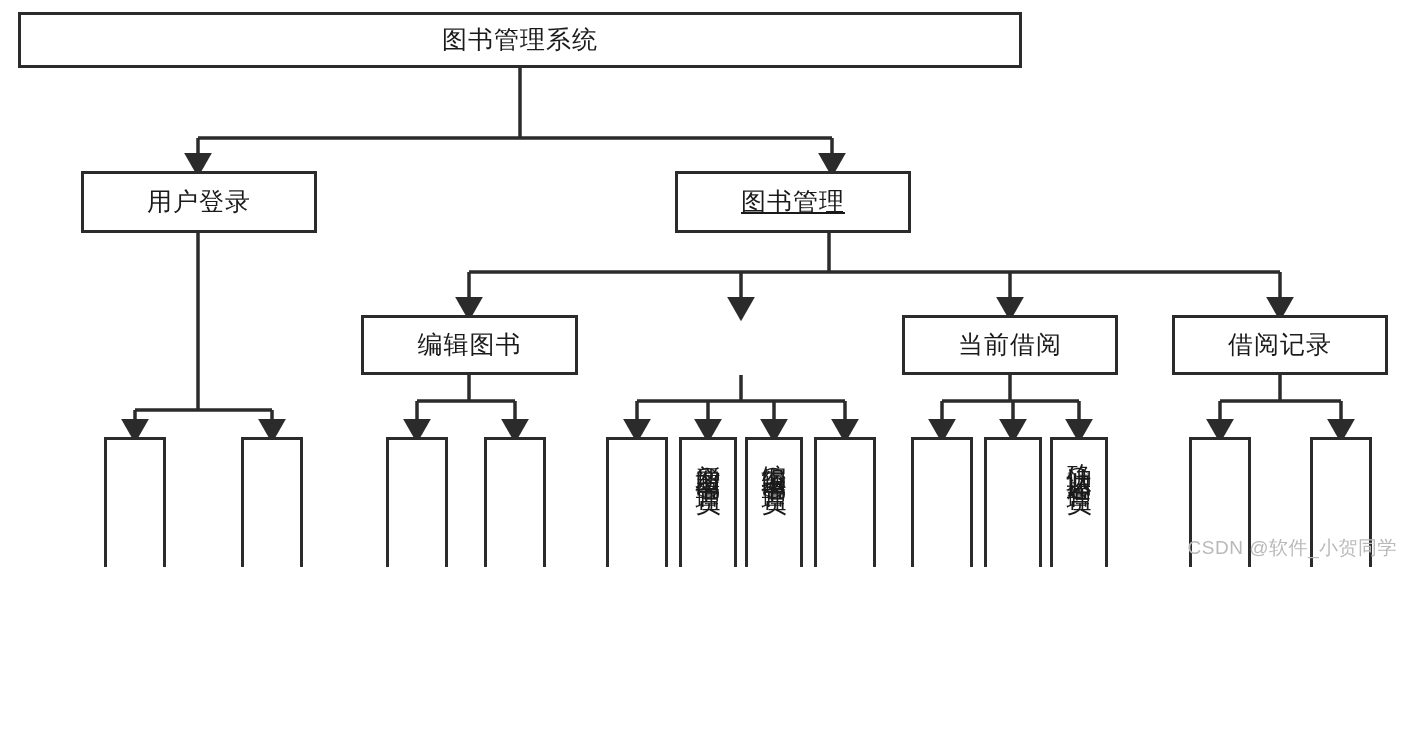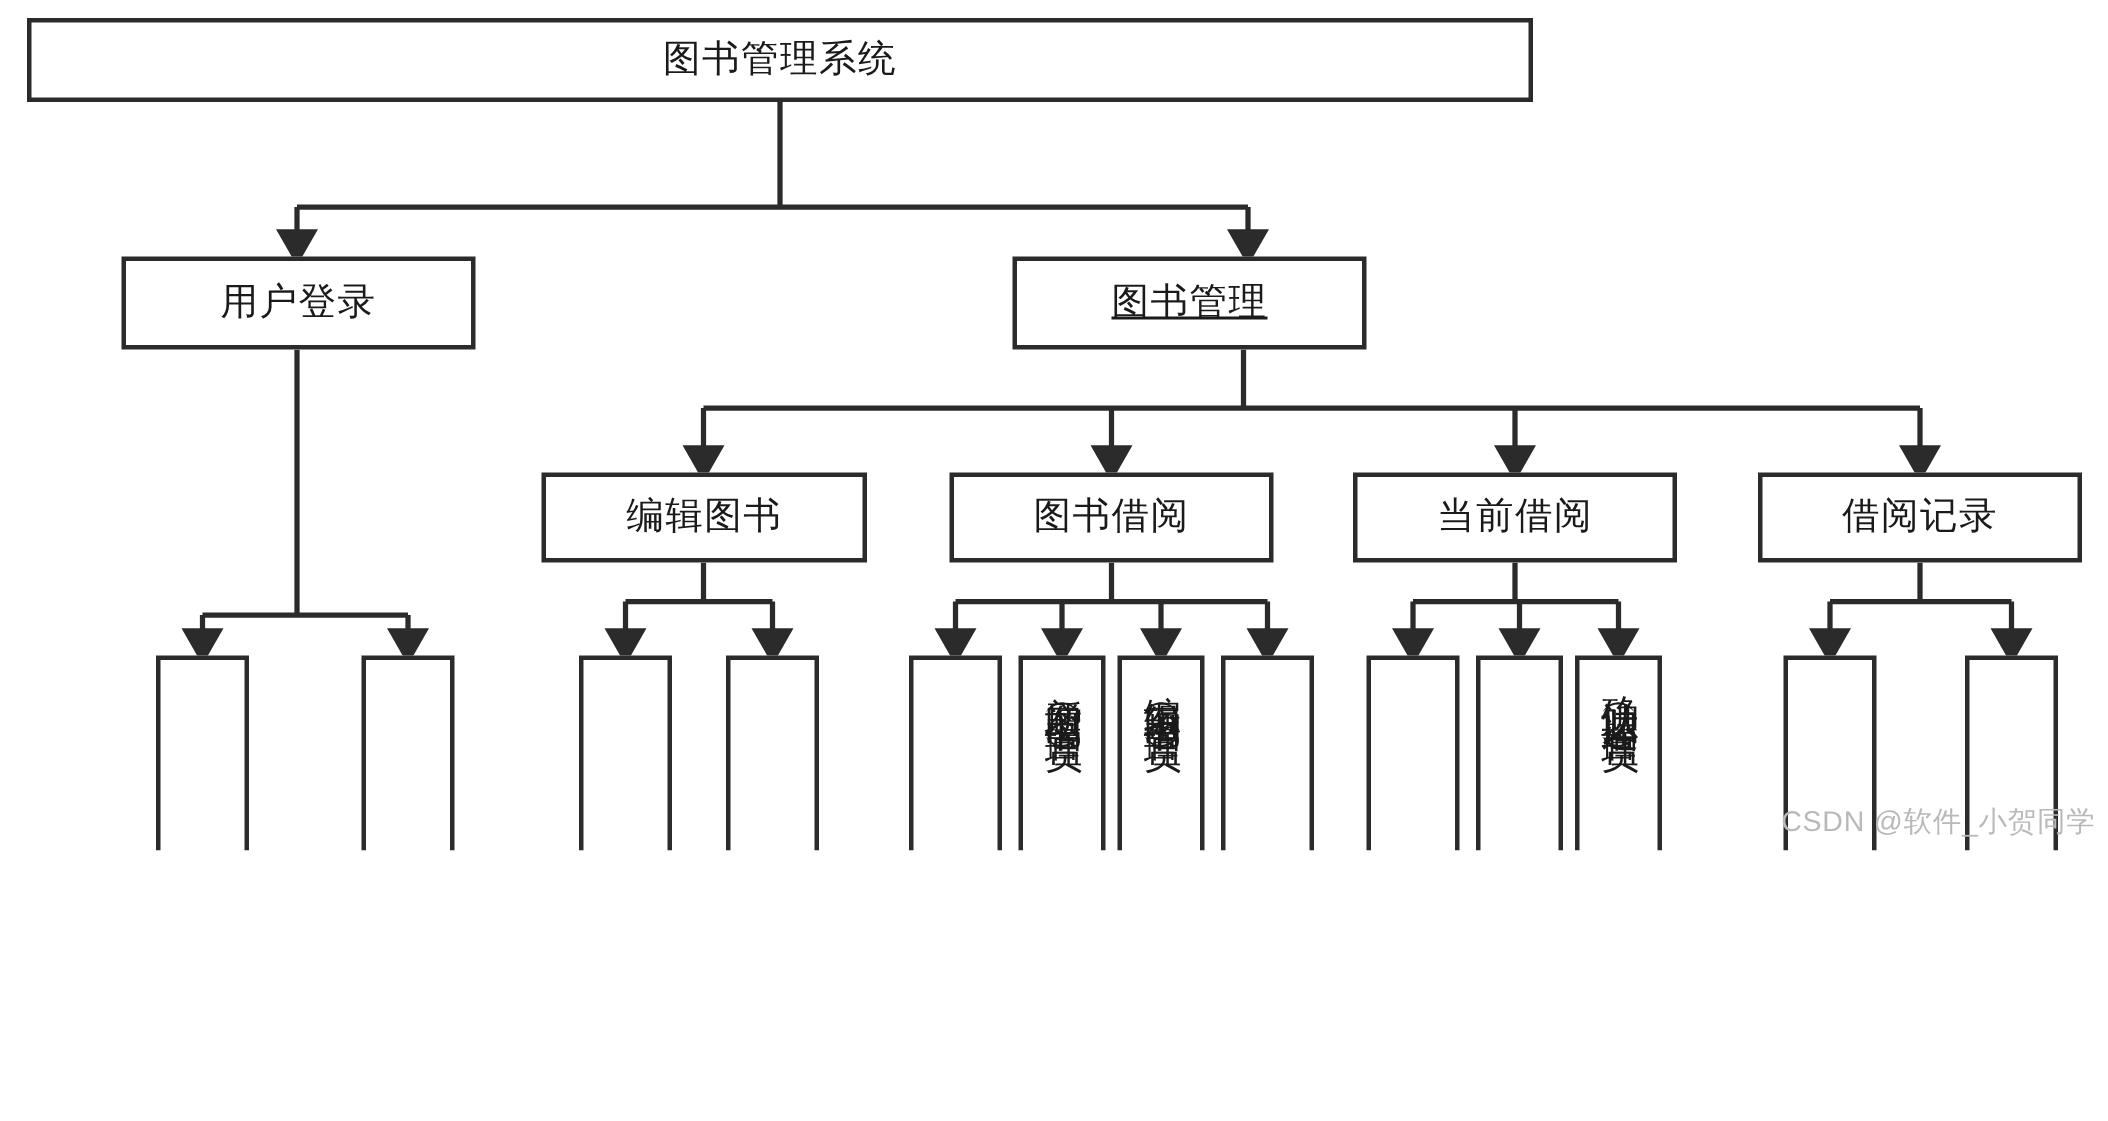--- a/index.html
+++ b/index.html
@@ -141,23 +141,20 @@
   <div class="node horiz" style="left:81px; top:171px; width:236px; height:62px;">
     <span class="label">用户登录</span>
   </div>
   <div class="node horiz" style="left:675px; top:171px; width:236px; height:62px;text-decoration:underline;">
     <span class="label">图书管理</span>
   </div>
 
   <div class="node horiz" style="left:361px; top:315px; width:217px; height:60px;">
     <span class="label">编辑图书</span>
   </div>
-  <div class="node horiz" style="left:633px; top:315px; width:216px; height:60px;">
-    <span class="label">图书借阅</span>
-  </div>
   <div class="node horiz" style="left:902px; top:315px; width:216px; height:60px;align-items:center;">
     <span class="label">当前借阅</span>
   </div>
   <div class="node horiz" style="left:1172px; top:315px; width:216px; height:60px;">
     <span class="label">借阅记录</span>
   </div>
 
   <div class="node vert centered" style="left:104px; top:437px; width:62px; height:297px;">
     <span class="label">用户登录</span>
   </div>

